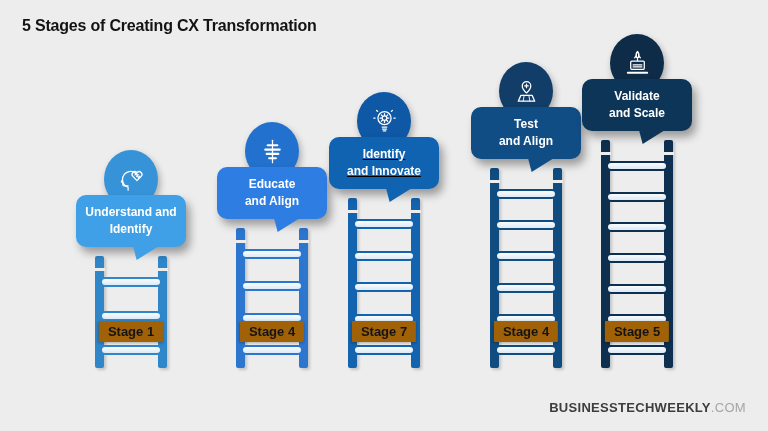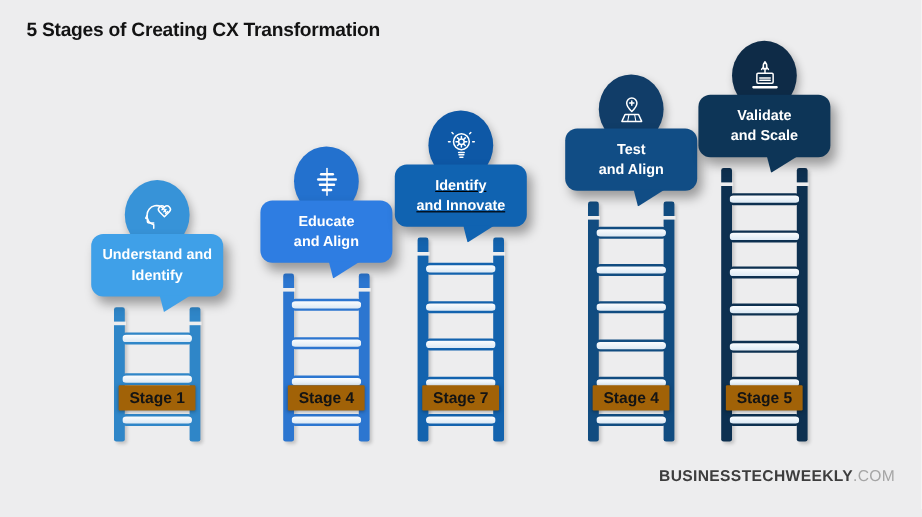--- a/index.html
+++ b/index.html
@@ -76,21 +76,21 @@
   }
   .stage-label{
     position:absolute;left:50%;transform:translateX(-50%);bottom:26px;
     background:#a16207;color:#141414;
     font-size:13px;font-weight:bold;white-space:nowrap;
     padding:3px 9px;border-radius:1px;
     box-shadow:0 1px 3px rgba(0,0,0,.28);
   }
 
   .footer{
-    position:absolute;right:22px;bottom:27px;
+    position:absolute;right:22px;bottom:16px;
     font-size:13px;letter-spacing:.3px;
   }
   .footer .brand{font-weight:800;color:#3d3d3d;}
   .footer .suffix{font-weight:400;color:#a5a5a5;}
   .icon-svg{fill:none;stroke:#ffffff;stroke-width:1.3;stroke-linecap:round;stroke-linejoin:round;}
 </style>
 </head>
 <body>
 
 <div class="canvas">

